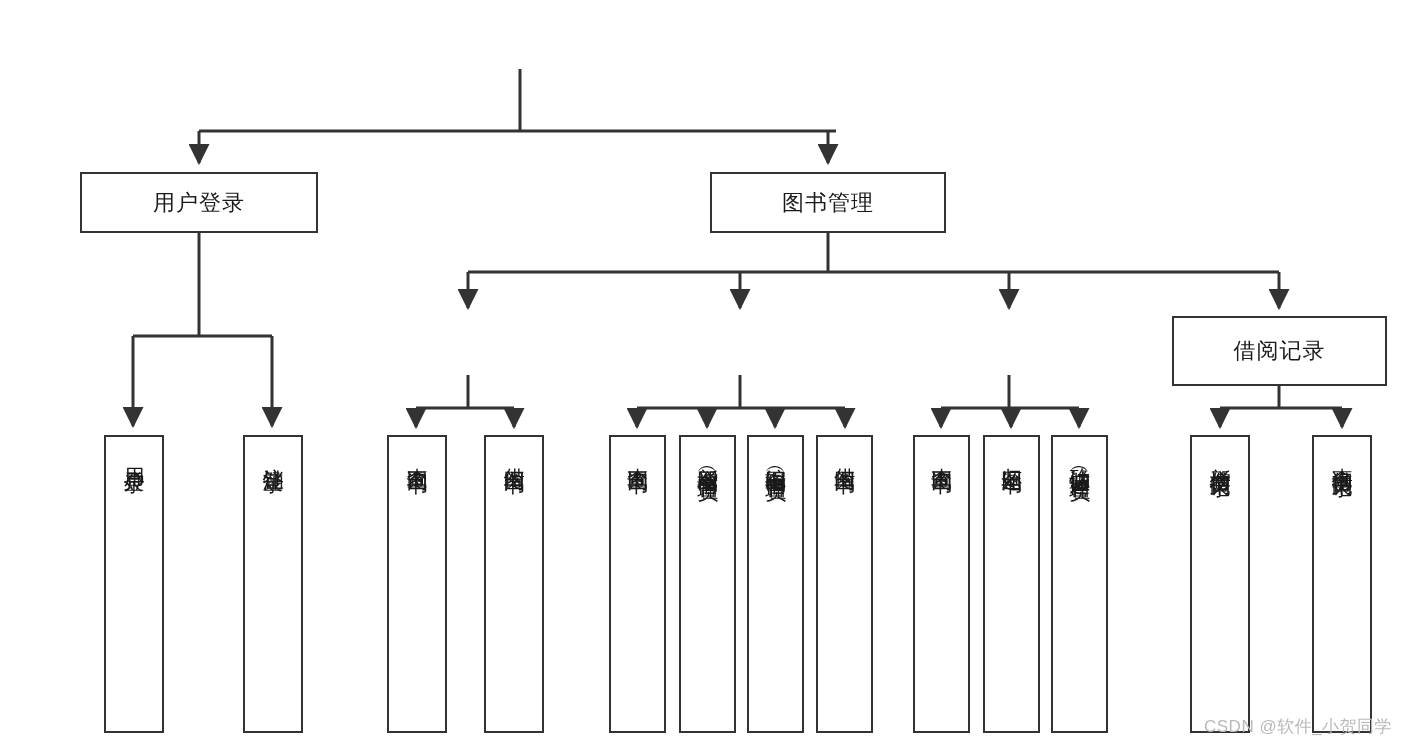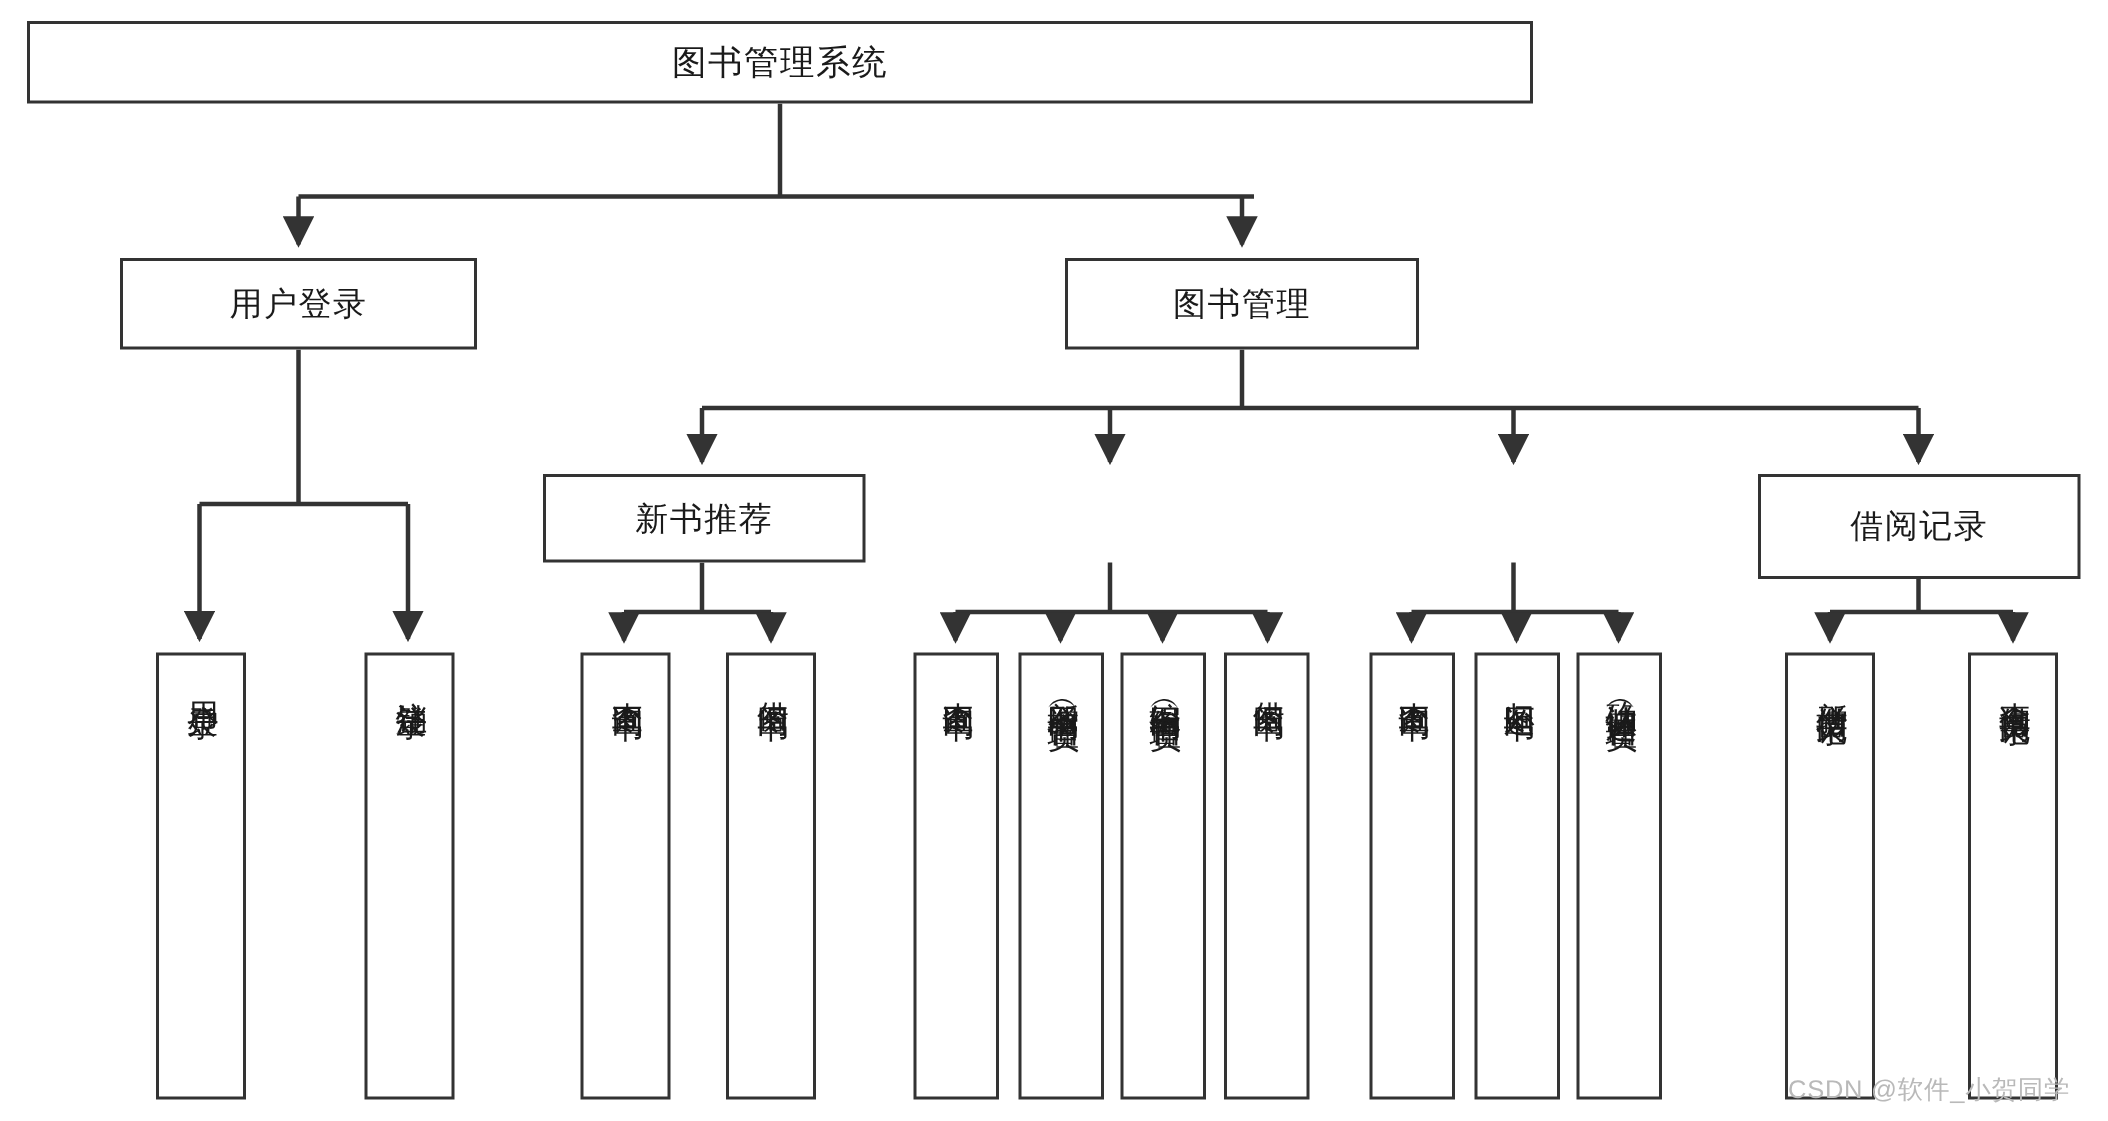--- a/index.html
+++ b/index.html
@@ -111,34 +111,28 @@
       <path d="M 1011 408 L 1011 427" marker-end="url(#arrow)"></path>
       <path d="M 1079 408 L 1079 427" marker-end="url(#arrow)"></path>
 
       <path d="M 1279 375 L 1279 408"></path>
       <path d="M 1220 408 L 1342 408"></path>
       <path d="M 1220 408 L 1220 427" marker-end="url(#arrow)"></path>
       <path d="M 1342 408 L 1342 427" marker-end="url(#arrow)"></path>
     </g>
   </svg>
 
-  <div class="node horiz root" id="node-root" style="left: 18px; top: 14px; width: 1004px; height: 55px;">
-    <span>图书管理系统</span>
-  </div>
 
   <div class="node horiz" id="node-l2-0" style="left: 80px; top: 172px; width: 238px; height: 61px;">
     <span>用户登录</span>
   </div>
   <div class="node horiz" id="node-l2-1" style="left: 710px; top: 172px; width: 236px; height: 61px; font-family: Liberation Mono, monospace;">
     <span>图书管理</span>
   </div>
 
-  <div class="node horiz" id="node-l3-0" style="left: 362px; top: 316px; width: 215px; height: 59px;">
-    <span>新书推荐</span>
-  </div>
   <div class="node horiz" id="node-l3-3" style="left: 1172px; top: 316px; width: 215px; height: 70px;">
     <span>借阅记录</span>
   </div>
 
   <div class="node vert" id="node-leaf-0" style="left: 104px; top: 435px; width: 60px; height: 298px;">
     <span class="vlabel">用户登录</span>
   </div>
   <div class="node vert" id="node-leaf-1" style="left: 243px; top: 435px; width: 60px; height: 298px;">
     <span class="vlabel">注销登录</span>
   </div>
@@ -169,17 +163,17 @@
   <div class="node vert" id="node-leaf-10" style="left: 1051px; top: 435px; width: 57px; height: 298px;">
     <span class="vlabel">确认归还（管理员）</span>
   </div>
   <div class="node vert" id="node-leaf-11" style="left: 1190px; top: 435px; width: 60px; height: 298px;">
     <span class="vlabel">新增借阅记录</span>
   </div>
   <div class="node vert" id="node-leaf-12" style="left: 1312px; top: 435px; width: 60px; height: 298px;">
     <span class="vlabel">查询借阅记录</span>
   </div>
 
-  <div class="watermark" id="watermark" style="left: 1192px; top: 715px;">
+  <div class="watermark" id="watermark" style="left: 1192px; top: 715px; padding-left: 12px;">
     <span>CSDN @软件_小贺同学</span>
   </div>
 
 </div>
 
 </body></html>

